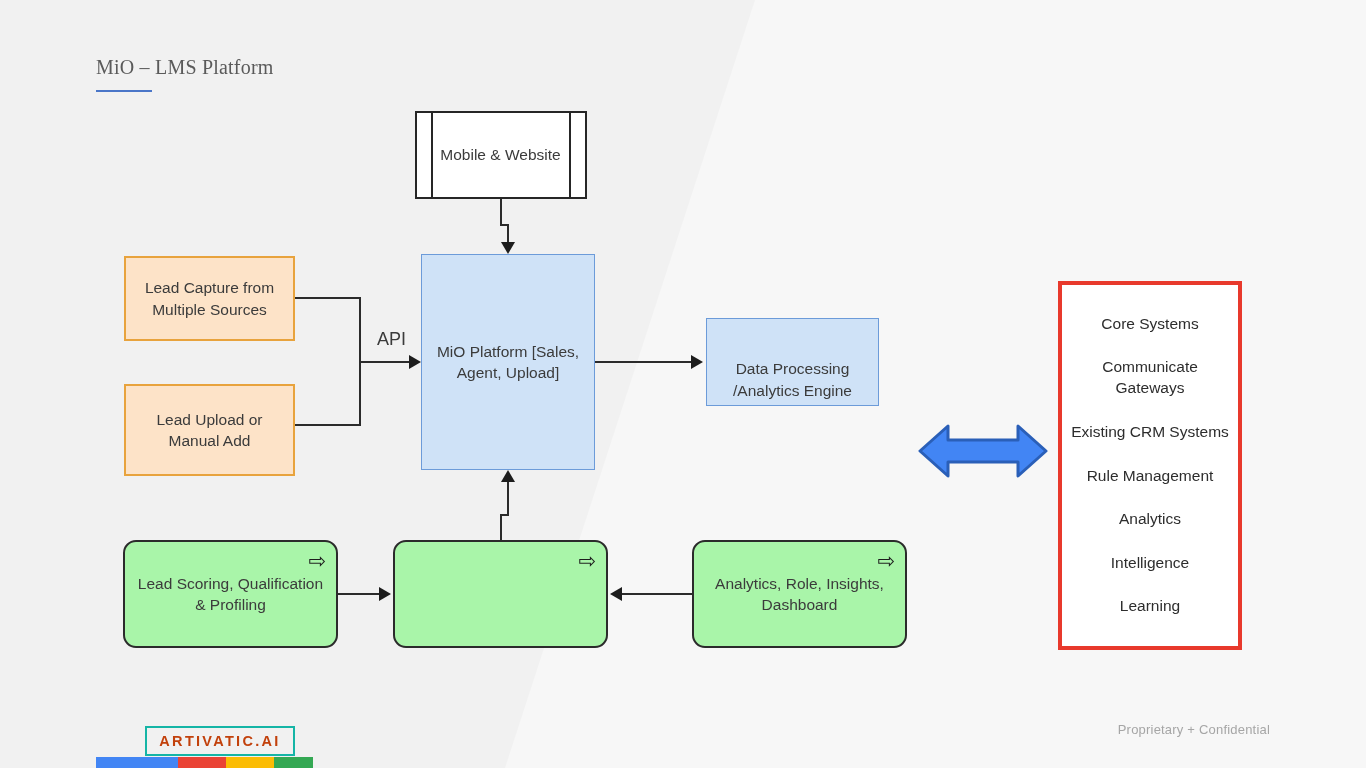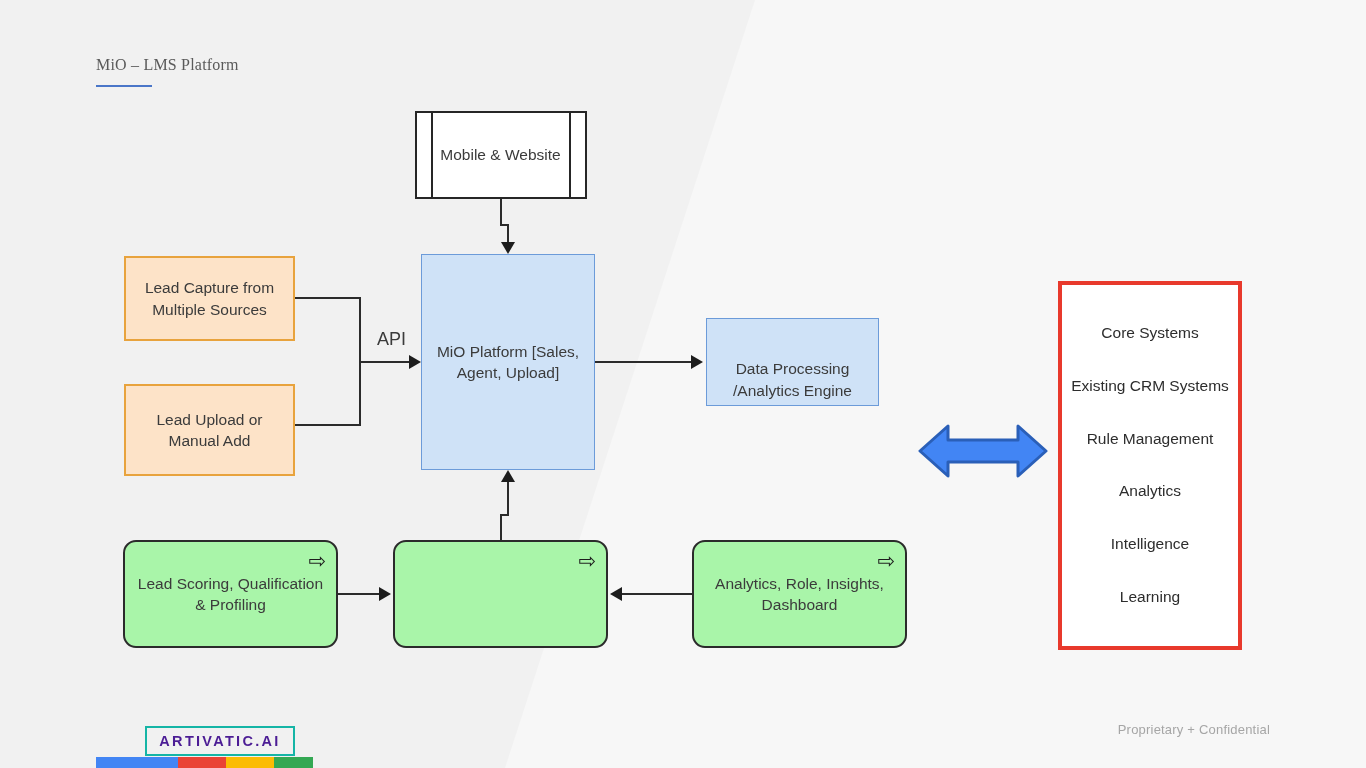--- a/index.html
+++ b/index.html
@@ -29,21 +29,21 @@
   }
 
   
   #title-block {
     position: absolute;
     left: 96px;
     top: 56px;
   }
   #page-title {
     font-family: "Liberation Serif", serif;
-    font-size: 16px;
+    font-size: 20px;
     color: #5a5a5a;
     letter-spacing: .2px;
     white-space: nowrap;
   }
   #title-rule {
     margin-top: 11px;
     width: 56px;
     height: 2px;
     background: #4a76c8;
   }
@@ -202,21 +202,21 @@
     border: 2px solid #15b5a6;
     display: flex;
     align-items: center;
     justify-content: center;
     background: transparent;
   }
   #logo-text {
     font-size: 14.5px;
     font-weight: bold;
     letter-spacing: 2.3px;
-    color: #4c1d95;
+    color: #c2410c;
     white-space: nowrap;
   }
   #color-bar {
     position: absolute;
     left: 96px;
     top: 757px;
     width: 217px;
     height: 11px;
     display: flex;
   }
@@ -304,20 +304,21 @@
 
 <div class="conn h" style="left:622px; top:593px; width:70px;"></div>
 <div class="arrowhead left" style="left:610px; top:587px;"></div>
 
 <svg id="double-arrow" viewBox="0 0 130 62">
   <polygon points="2,31 30,6 30,20 100,20 100,6 128,31 100,56 100,42 30,42 30,56" fill="#4285f4" stroke="#2a5fb8" stroke-width="3" stroke-linejoin="round"></polygon>
 </svg>
 
 <div id="integration-panel">
   <div class="panel-item">Core Systems</div>
+  <div class="panel-item">Communicate Gateways</div>
   <div class="panel-item">Existing CRM Systems</div>
   <div class="panel-item">Rule Management</div>
   <div class="panel-item">Analytics</div>
   <div class="panel-item">Intelligence</div>
   <div class="panel-item">Learning</div>
 </div>
 
 <div id="logo-block">
   <span id="logo-text">ARTIVATIC.AI</span>
 </div>

